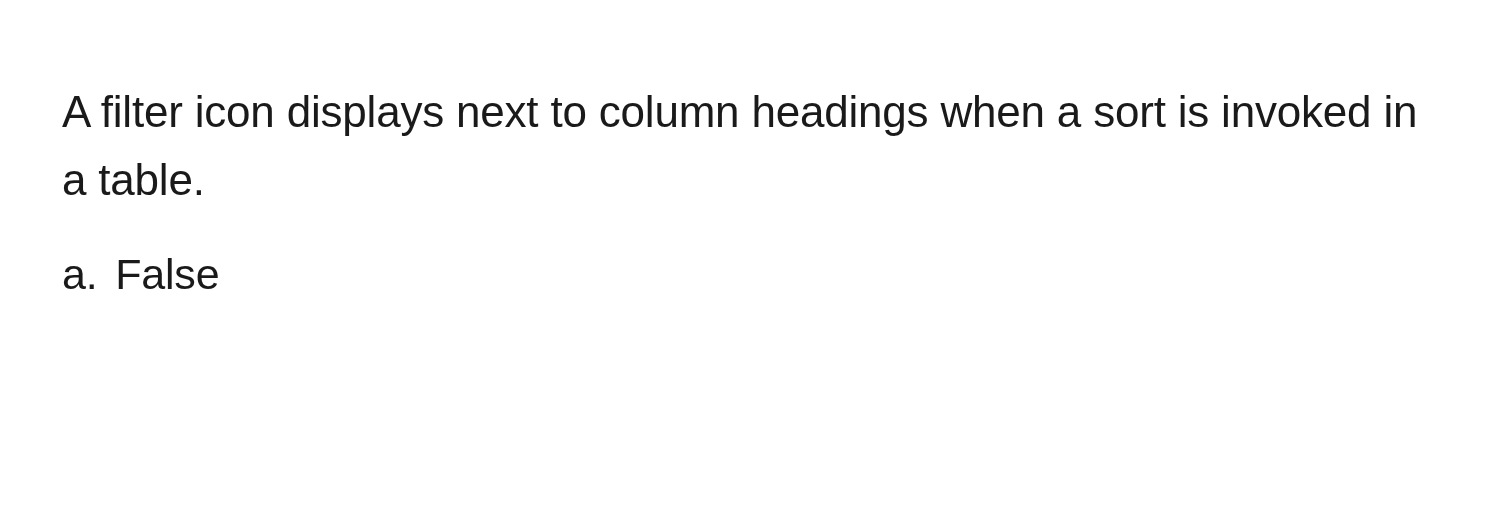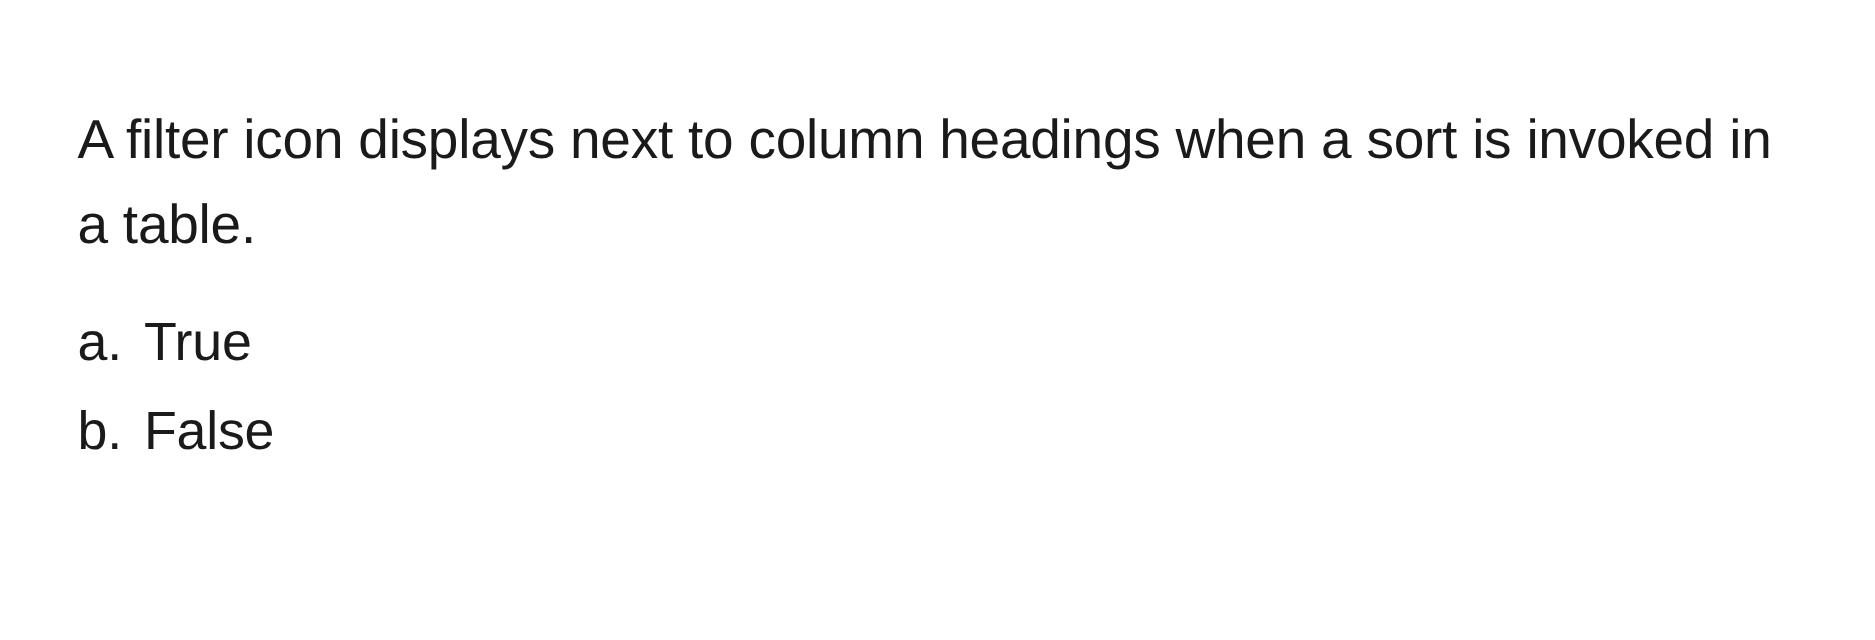--- a/index.html
+++ b/index.html
@@ -40,19 +40,15 @@
     }
   </style>
 </head>
 <body>
 
 <div class="question-text">A filter icon displays next to column headings when a sort is invoked in a table.</div>
 
 <div class="options">
   <div class="option">
     <span class="option-label">a.</span>
-    <span class="option-text">True</span>
-  </div>
-  <div class="option">
-    <span class="option-label">b.</span>
     <span class="option-text">False</span>
   </div>
 </div>
 
 </body></html>

